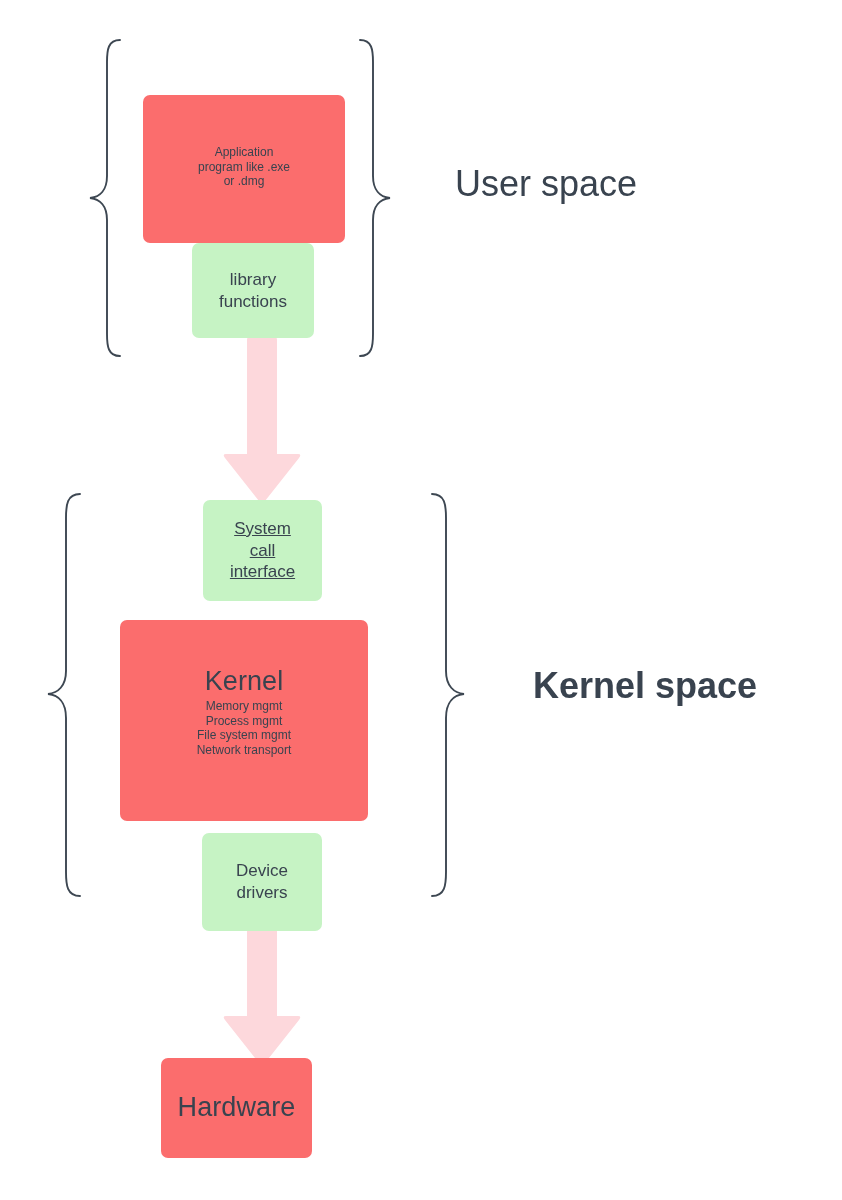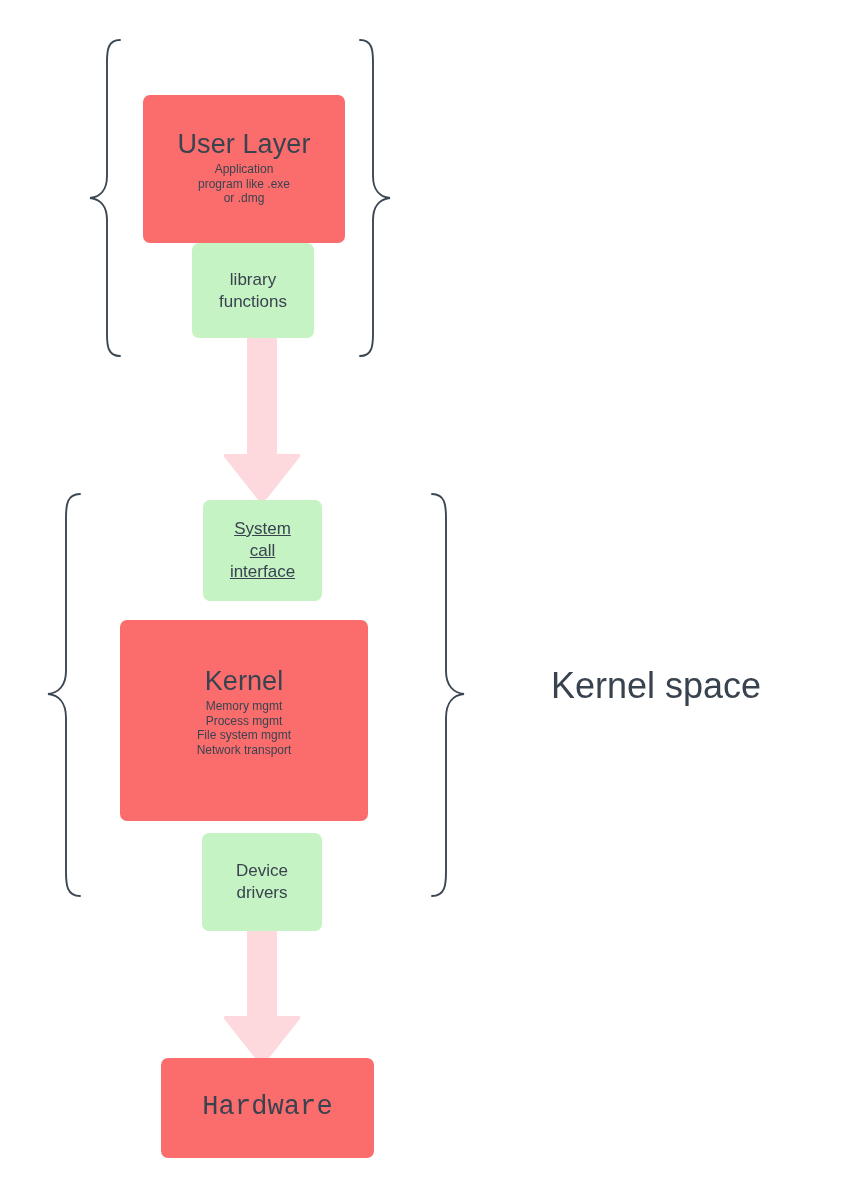--- a/index.html
+++ b/index.html
@@ -46,42 +46,42 @@
   }
   .red  { background: #fb6d6d; }
   .green{ background: #c6f3c4; text-align: right; }
 
   
   #user-layer      { left:143px; top:95px;   width:202px; height:148px; padding-bottom:4px; }
   #library-funcs   { left:192px; top:243px;  width:122px; height:95px;  }
   #syscall-iface   { left:203px; top:500px;  width:119px; height:101px;text-decoration:underline; }
   #kernel          { left:120px; top:600px;  width:248px; height:201px; padding-bottom:18px;margin-top:20px; }
   #device-drivers  { left:202px; top:833px;  width:120px; height:98px;  }
-  #hardware        { left:161px; top:1058px; width:213px; height:100px;font-family:Liberation Mono, monospace; }
+  #hardware        { left:161px; top:1058px; width:151px; height:100px; }
 
   
   .arrow {
     position: absolute;
   }
   .arrow svg { display:block; }
 
   
   .brace { position: absolute; }
   .brace svg { display:block; overflow: visible; }
 
   
   .space-label {
     position: absolute;
     color: #39434f;
     font-size: 36px;
     line-height: 1;
     white-space: nowrap;
   }
   #label-user-space   { left:455px; top:166px; }
-  #label-kernel-space { left:551px; top:668px; }
+  #label-kernel-space { left:533px; top:668px;font-weight:bold; }
 </style>
 </head>
 <body>
 
 <div id="canvas">
 
   <div class="brace" id="brace-user-left" style="left:88px; top:38px;">
     <svg width="34" height="320" viewBox="0 0 34 320" fill="none">
       <path d="M32 2 C20 2 19 12 19 24 L19 138 C19 152 12 159 2 160 C12 161 19 168 19 182 L19 296 C19 308 20 318 32 318" stroke="#3d4752" stroke-width="1.9" stroke-linecap="round" fill="none"></path>
     </svg>
@@ -111,21 +111,20 @@
     </svg>
   </div>
 
   <div class="arrow" id="arrow-drivers-to-hardware" style="left:222px; top:898px;">
     <svg width="80" height="168" viewBox="0 0 80 168">
       <path d="M29 0 L51 0 Q55 0 55 4 L55 118 L76 118 Q80 118 77 122 L43 165 Q40 168 37 165 L3 122 Q0 118 4 118 L25 118 L25 4 Q25 0 29 0 Z" fill="#fdd8dc"></path>
     </svg>
   </div>
 
   <div class="node red" id="user-layer">
-    <div class="title">User Layer</div>
     <div class="sub">Application</div>
     <div class="sub">program like .exe</div>
     <div class="sub">or .dmg</div>
   </div>
 
   <div class="node green" id="library-funcs">
     <div class="plain">library</div>
     <div class="plain">functions</div>
   </div>
 
@@ -145,15 +144,16 @@
 
   <div class="node green" id="device-drivers">
     <div class="plain">Device</div>
     <div class="plain">drivers</div>
   </div>
 
   <div class="node red" id="hardware">
     <div class="title">Hardware</div>
   </div>
 
+  <div class="space-label" id="label-user-space">User space</div>
   <div class="space-label" id="label-kernel-space">Kernel space</div>
 
 </div>
 
 </body></html>

